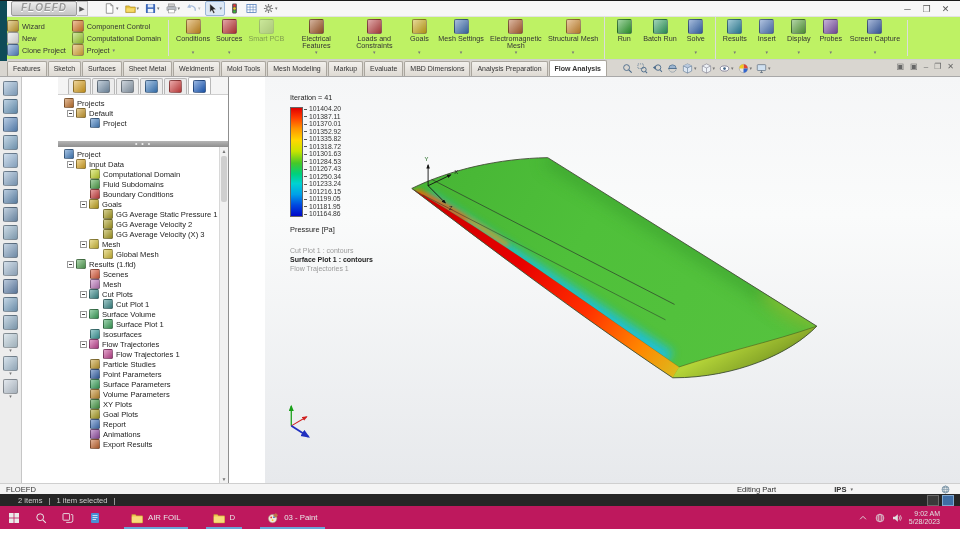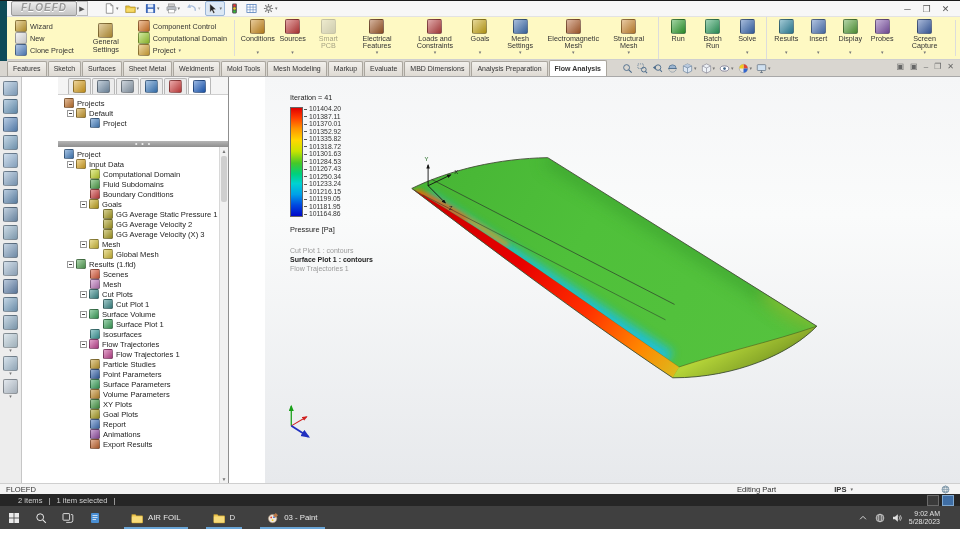--- a/index.html
+++ b/index.html
@@ -13,21 +13,21 @@
   .qat{display:flex;align-items:center;margin-left:14px;gap:2px;}
   .qat .qi{display:flex;align-items:center;gap:1px;padding:1px 2px;border-radius:2px;}
   .qat .qi.boxed{border:1px solid #9ab6d8;background:#dce8f5;}
   .qat .qi.dis{opacity:.45;}
   .qat svg{width:11px;height:11px;display:block;}
   .caret{font-size:5px;color:#777;line-height:5px;}
   .tb-title{position:absolute;left:0;right:0;text-align:center;font-size:8.5px;color:#444;pointer-events:none;}
   .win-controls{margin-left:auto;display:flex;align-items:center;gap:2px;padding-right:6px;z-index:5;}
   .win-controls span{width:17px;text-align:center;font-size:9px;color:#555;cursor:default;}
   
-  .ribbon{height:43px;background:#fef9c3;border-bottom:1px solid #cfcfcf;display:flex;align-items:stretch;padding-left:12px;box-sizing:border-box;}
+  .ribbon{height:43px;background:#bef264;border-bottom:1px solid #cfcfcf;display:flex;align-items:stretch;padding-left:4px;box-sizing:border-box;}
   .rib-col{display:flex;flex-direction:column;justify-content:center;gap:1px;padding:1px 3px;}
   .rib-small{display:flex;align-items:center;gap:3px;font-size:7.3px;color:#333;white-space:nowrap;height:11px;}
   .rib-big{width:52px;display:flex;flex-direction:column;align-items:center;justify-content:center;font-size:7.3px;color:#333;text-align:center;line-height:7.6px;}
   .rib-sep{width:1px;background:#dcdcdc;margin:3px 4px;}
   .rbtn{display:flex;flex-direction:column;align-items:center;justify-content:flex-start;padding:2px 3px 0;min-width:26px;max-width:52px;font-size:7.2px;line-height:7.4px;color:#333;text-align:center;}
   .rbtn .lbl{height:15px;display:flex;align-items:flex-start;justify-content:center;}
   .rbtn.dis{opacity:.45;}
   .rbtn.gsep{border-left:1px solid #dcdcdc;margin-left:3px;padding-left:6px;}
   .gi{width:13px;height:13px;border-radius:2px;border:1px solid rgba(0,0,0,.28);background:linear-gradient(135deg,rgba(255,255,255,.55),rgba(0,0,0,.14)),var(--c,#999);background-blend-mode:normal;flex:none;}
   .gi.s{width:10px;height:10px;}
@@ -88,21 +88,21 @@
   .sb-right{margin-left:auto;display:flex;align-items:center;}
   .sb-edit{margin-right:58px;}
   .sb-units{margin-right:4px;font-weight:bold;}
   .sb-caret{font-size:5px;color:#666;margin-right:88px;}
   .sb-globe{width:9px;height:9px;color:#5a7a92;margin-right:4px;}
   .explorerbar{height:12px;background:#262626;color:#cfcfcf;display:flex;align-items:center;font-size:7.6px;padding:0 6px 0 18px;box-sizing:border-box;gap:6px;}
   .explorerbar .xic{margin-left:auto;display:flex;gap:3px;}
   .xic span{width:10px;height:9px;border:1px solid #6a6a6a;background:#3a3a3a;display:block;}
   .xic span.sel{background:#3f6ea5;border-color:#7fa8d0;}
   
-  .taskbar{height:23px;background:#404040;display:flex;align-items:stretch;color:#e8e8e8;}
+  .taskbar{height:23px;background:#be185d;display:flex;align-items:stretch;color:#e8e8e8;}
   .tb-sys{width:27px;display:flex;align-items:center;justify-content:center;color:#eaeaea;}
   .tb-sys svg{width:12px;height:12px;}
   .tb-app{position:relative;display:flex;align-items:center;gap:5px;padding:0 9px;margin-left:14px;font-size:7.8px;max-width:190px;white-space:nowrap;}
   .tb-app svg{width:12px;height:12px;flex:none;}
   .tb-app.open::after{content:"";position:absolute;left:2px;right:2px;bottom:0;height:2px;background:#6aa6d8;}
   .tb-app.active{background:#3a3f43;}
   .tray{margin-left:auto;display:flex;align-items:center;gap:7px;padding-right:6px;color:#e0e0e0;}
   .tray svg{width:10px;height:10px;}
   .clock{text-align:right;font-size:7px;line-height:8px;}
   .show-desktop{width:4px;border-left:1px solid #4a4a4a;margin-left:2px;}
@@ -334,26 +334,20 @@
         <span class="rib-small">
           <span class="gi s" style="--c: #e4e4e4;"></span>
           <span>New</span>
         </span>
 
         <span class="rib-small">
           <span class="gi s" style="--c: #5888c8;"></span>
           <span>Clone Project</span>
         </span>
       </div>
-    <div class="rib-col">
-      <div class="rib-big">
-        <span class="gi" style="--c:#c09838"></span>
-        <span>General Settings</span>
-      </div>
-    </div>
     <div class="rib-col">
 
         <span class="rib-small">
           <span class="gi s" style="--c: #d87828;"></span>
           <span>Component Control</span>
 
         </span>
 
         <span class="rib-small">
           <span class="gi s" style="--c: #9ccc30;"></span>

